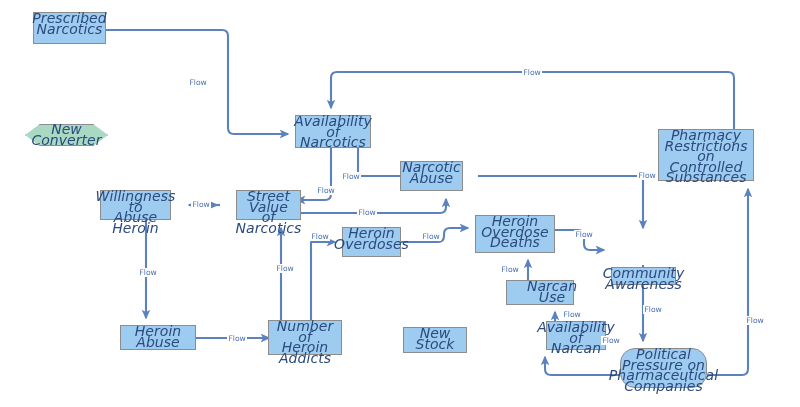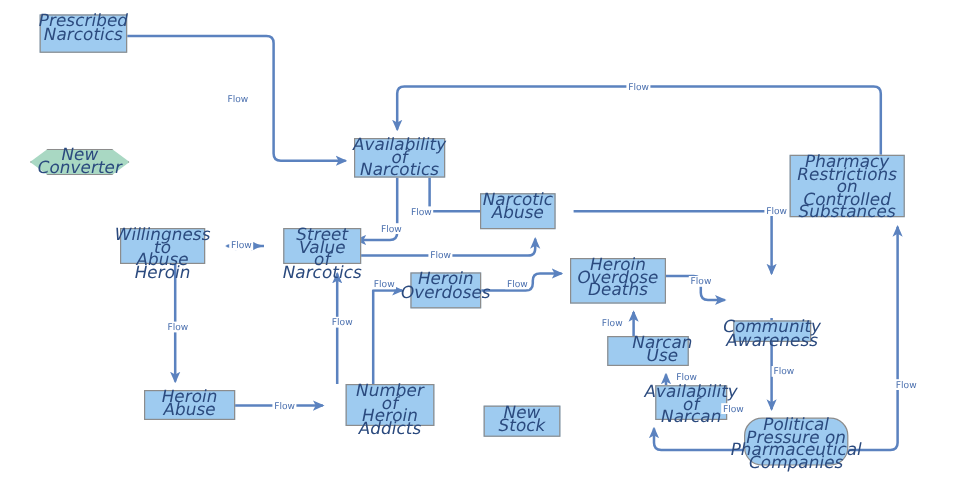--- a/index.html
+++ b/index.html
@@ -182,29 +182,29 @@
 
   <div class="node stock" style="left:506px;top:280px;width:68px;height:25px;padding-left:24px;">
     <span class="nlabel">Narcan Use</span>
   </div>
 
   <div class="node stock" style="left:546px;top:321px;width:60px;height:29px;">
     <span class="nlabel">Availability of
 Narcan</span>
   </div>
 
-  <div class="node stock" style="left:403px;top:338px;width:64px;height:26px;">
+  <div class="node stock" style="left:403px;top:327px;width:64px;height:26px;">
     <span class="nlabel">New Stock</span>
   </div>
 
   <div class="node stock" style="left:120px;top:325px;width:76px;height:25px;">
     <span class="nlabel">Heroin Abuse</span>
   </div>
 
-  <div class="node stock" style="left:288px;top:320px;width:74px;height:35px;">
+  <div class="node stock" style="left:268px;top:320px;width:74px;height:35px;">
     <span class="nlabel">Number of
 Heroin Addicts</span>
   </div>
 
   <div class="node stock" style="left:620px;top:348px;width:87px;height:40px;border-radius:15px;">
     <span class="nlabel">Political Pressure on
 Pharmaceutical
 Companies</span>
   </div>
 

